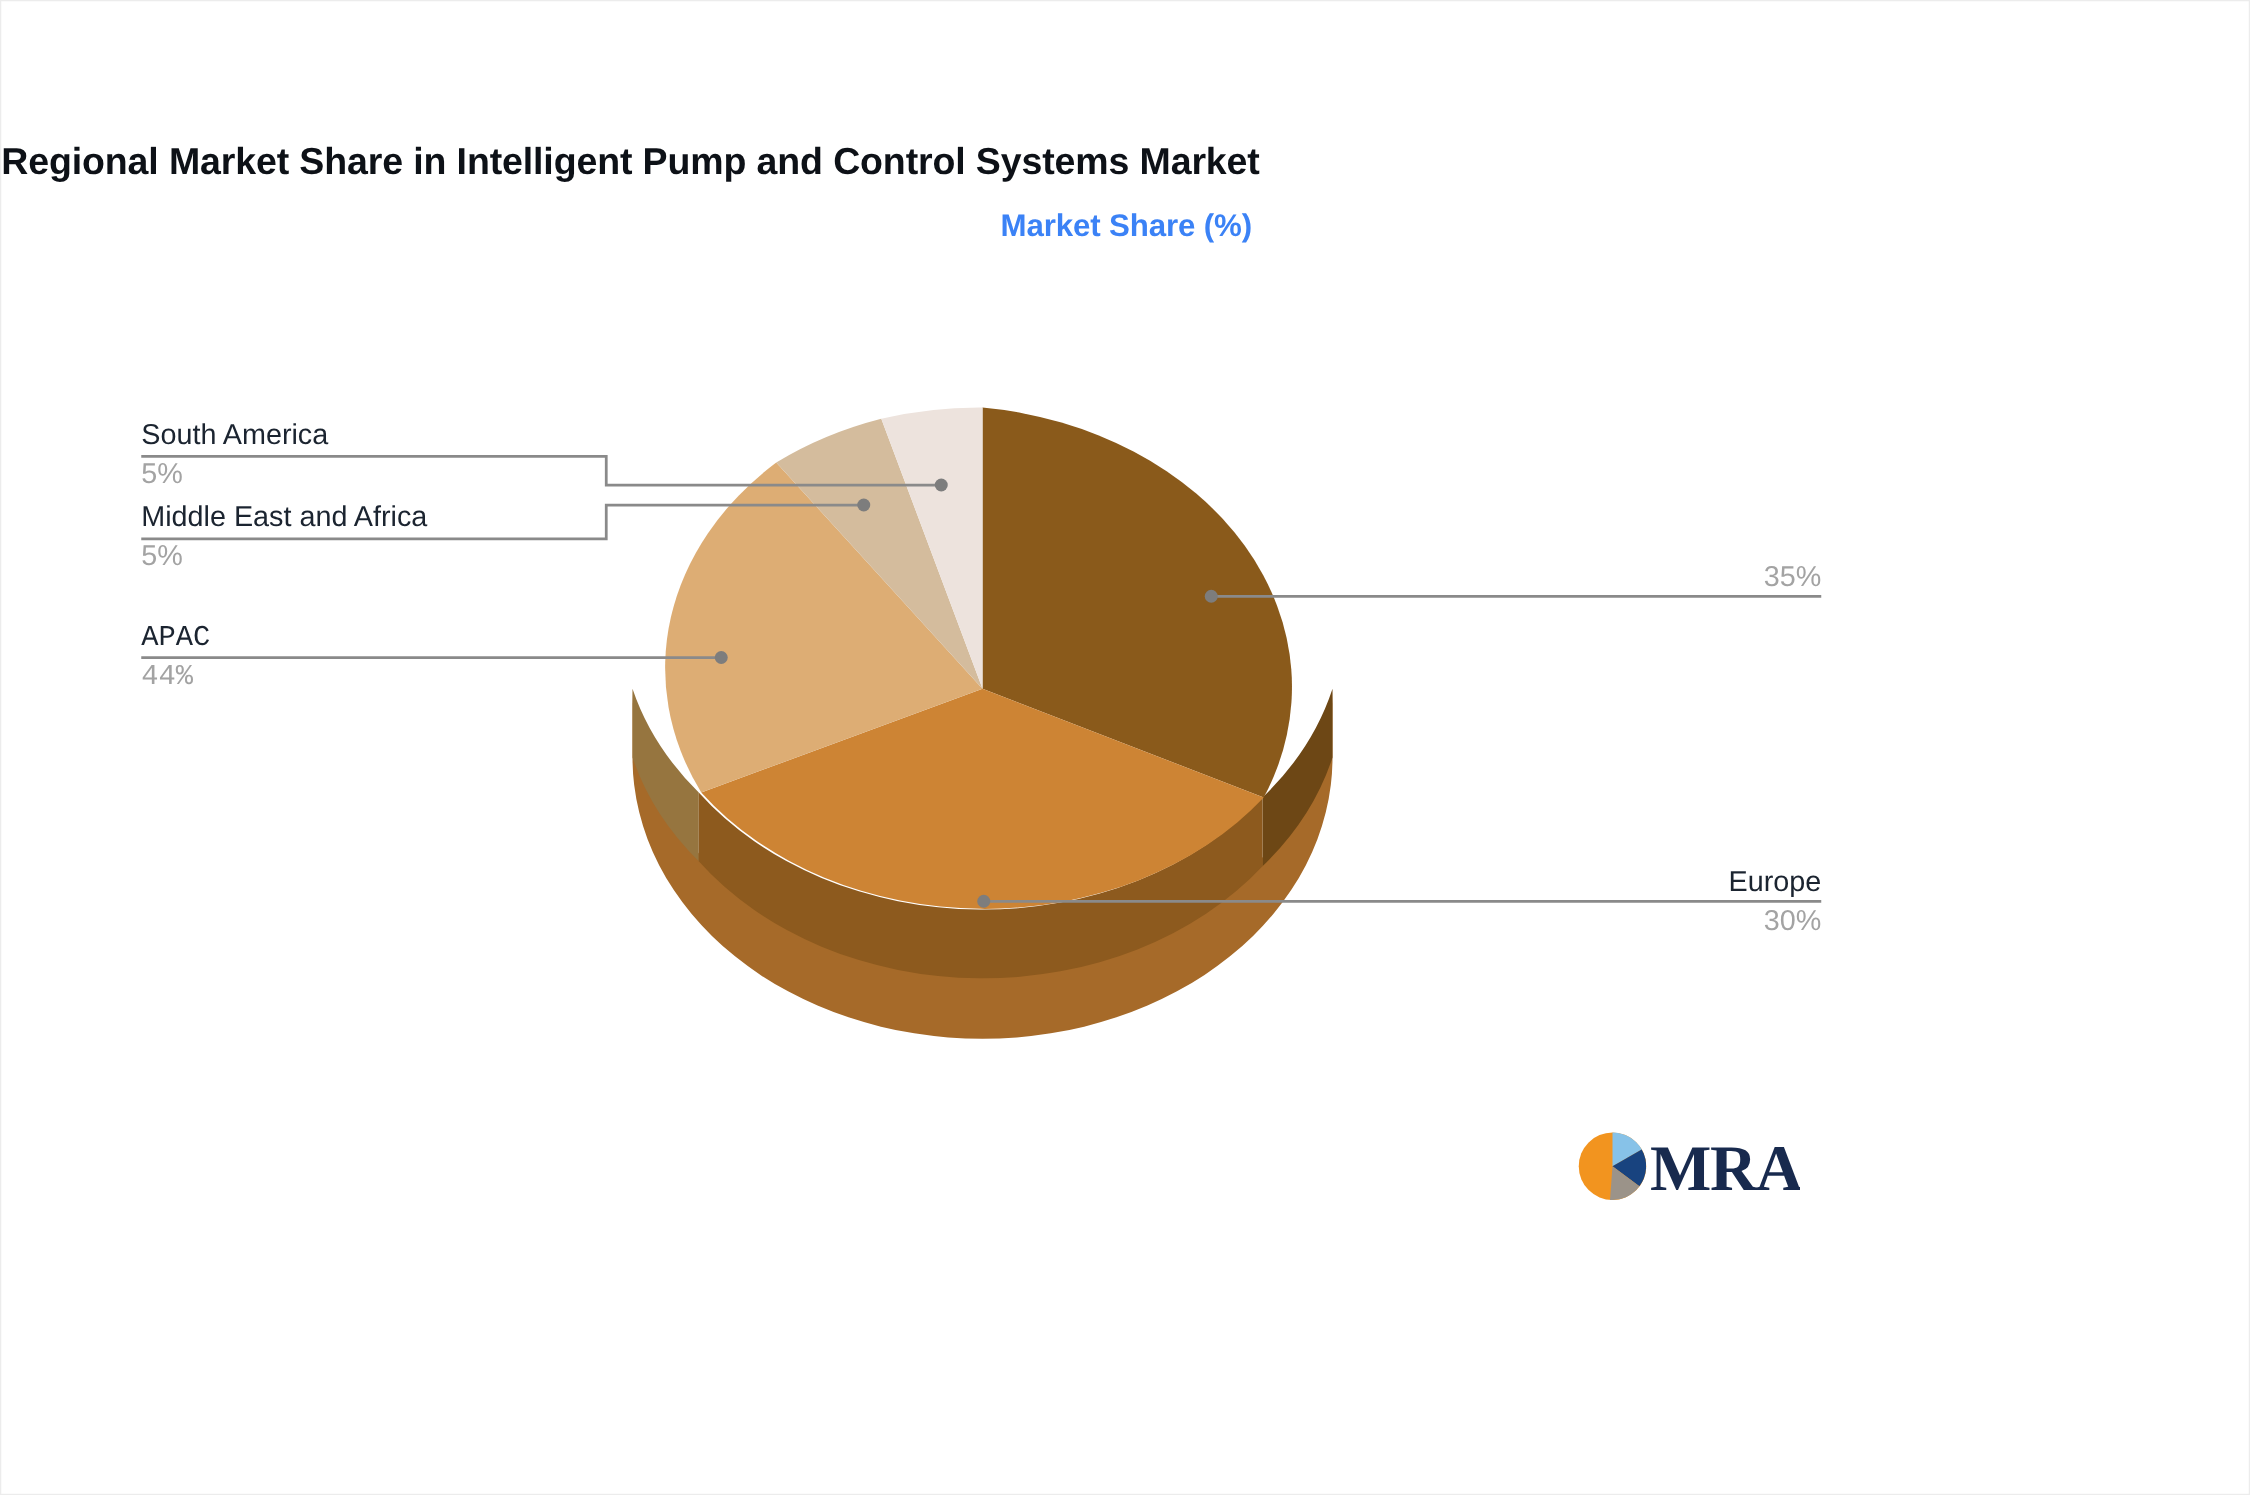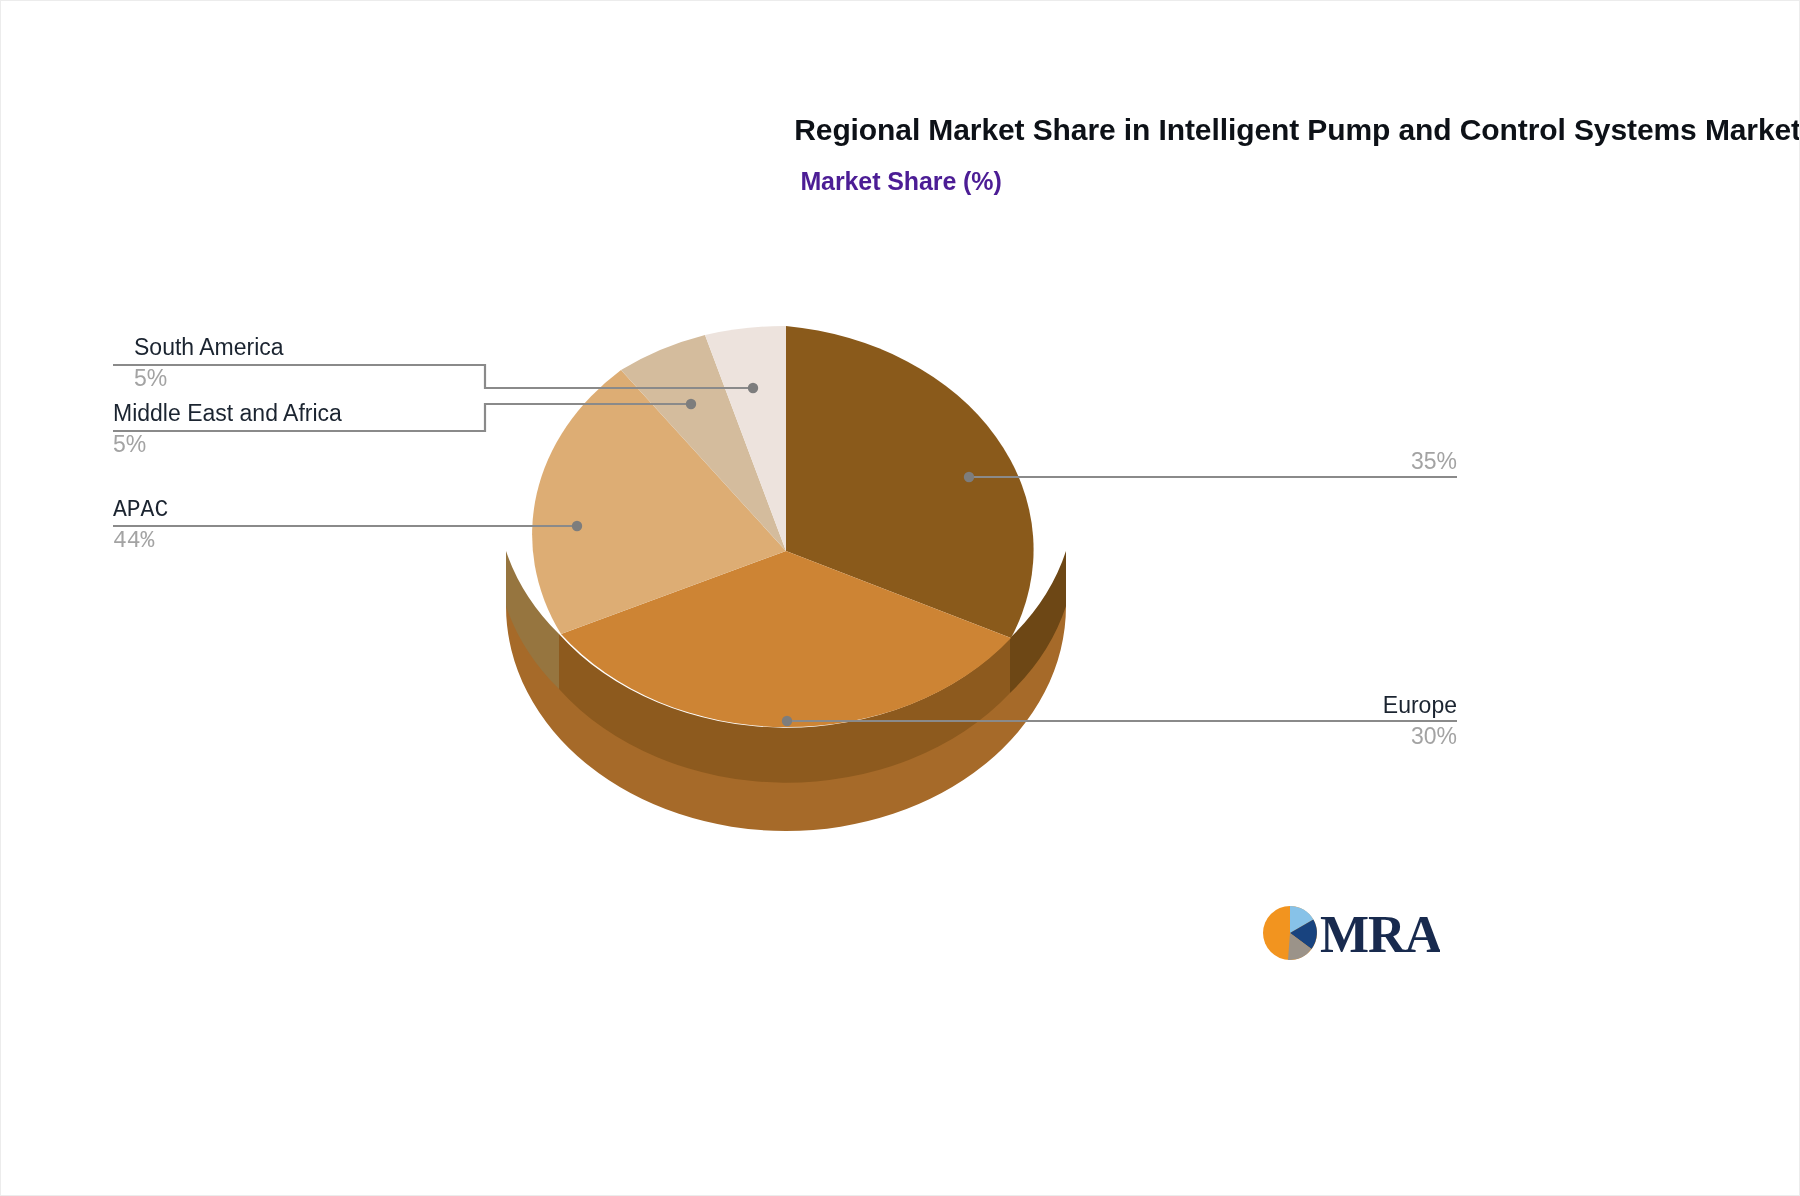--- a/index.html
+++ b/index.html
@@ -19,36 +19,36 @@
     box-sizing: border-box;
     overflow: hidden;
   }
 
   
   #chart-title {
     position: absolute;
     left: 0;
     top: 112px;
     width: 1800px;
-    text-align: right;
+    text-align: left;
     font-size: 30px;
     font-weight: bold;
     color: #0d1117;
     letter-spacing: -0.1px;
     white-space: nowrap;
   }
   #chart-subtitle {
     position: absolute;
     left: 0;
     top: 166px;
     width: 1800px;
     text-align: center;
     font-size: 25px;
     font-weight: bold;
-    color: #4c1d95;
+    color: #3b82f6;
     letter-spacing: -0.1px;
   }
 
   
   #pie-wrap {
     position: absolute;
     left: 0;
     top: 0;
     width: 1800px;
     height: 1196px;
@@ -77,21 +77,21 @@
   }
   .callout.left .cat,
   .callout.left .val {
     text-align: left;
   }
 
   #cb-north-america { left: 1120px; top: 444px; width: 336px; }
   #cb-europe        { left: 1120px; top: 689px; width: 336px; }
   #cb-apac          { left: 112px;  top: 494px; width: 380px; font-family: Liberation Mono, monospace; }
   #cb-mea           { left: 112px;  top: 397px; width: 380px; }
-  #cb-south-america { left: 112px;  top: 331px; width: 380px; margin-left: 21px; }
+  #cb-south-america { left: 112px;  top: 331px; width: 380px; }
 
   
   #mra-logo {
     position: absolute;
     left: 1259px;
     top: 899px;
     width: 180px;
     height: 72px;
   }
 </style>

